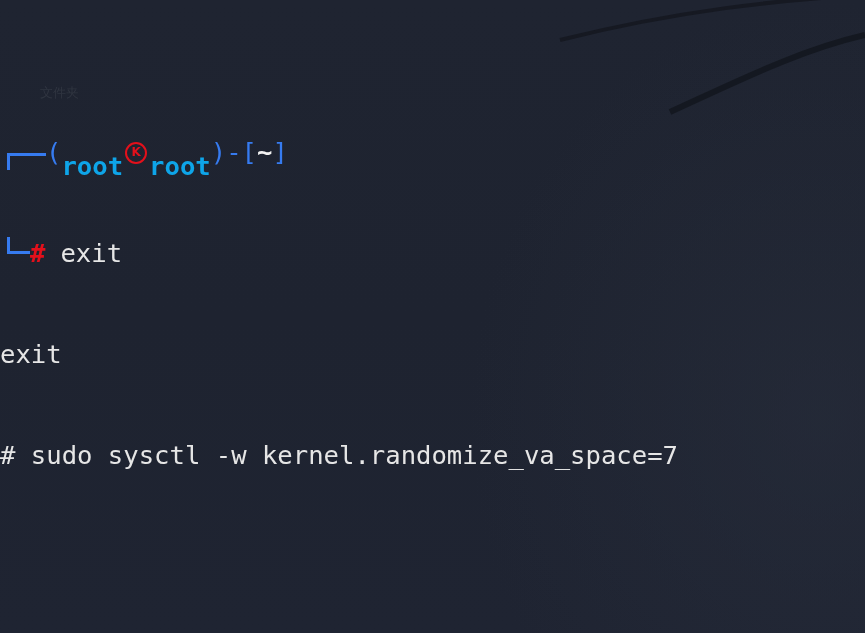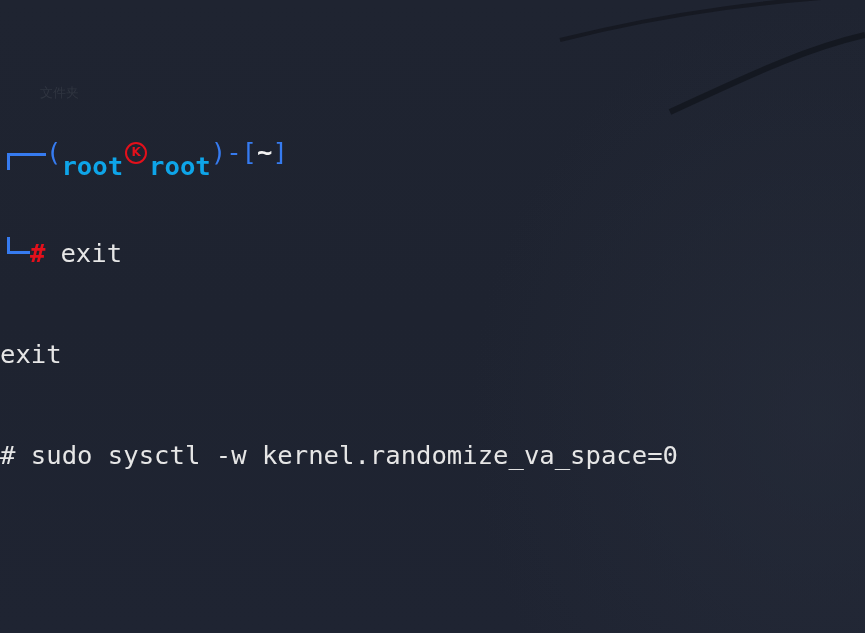--- a/index.html
+++ b/index.html
@@ -70,21 +70,21 @@
 <div class="term">
 
   
   <div class="line">
     <span class="frame-top"></span><span class="blue">(</span><span class="red">root</span><span class="skull">K</span><span class="red">root</span><span class="blue">)</span><span class="blue">-</span><span class="blue">[</span><span class="white-b">~</span><span class="blue">]</span>
   </div>
   <div class="line">
     <span class="frame-bot"></span><span class="hash">#</span><span>exit</span>
   </div>
   <div class="line">exit</div>
-  <div class="line"># sudo sysctl -w kernel.randomize_va_space=0</div>
+  <div class="line"># sudo sysctl -w kernel.randomize_va_space=7</div>
   
   
 
   
   
   
   
 
   
   

